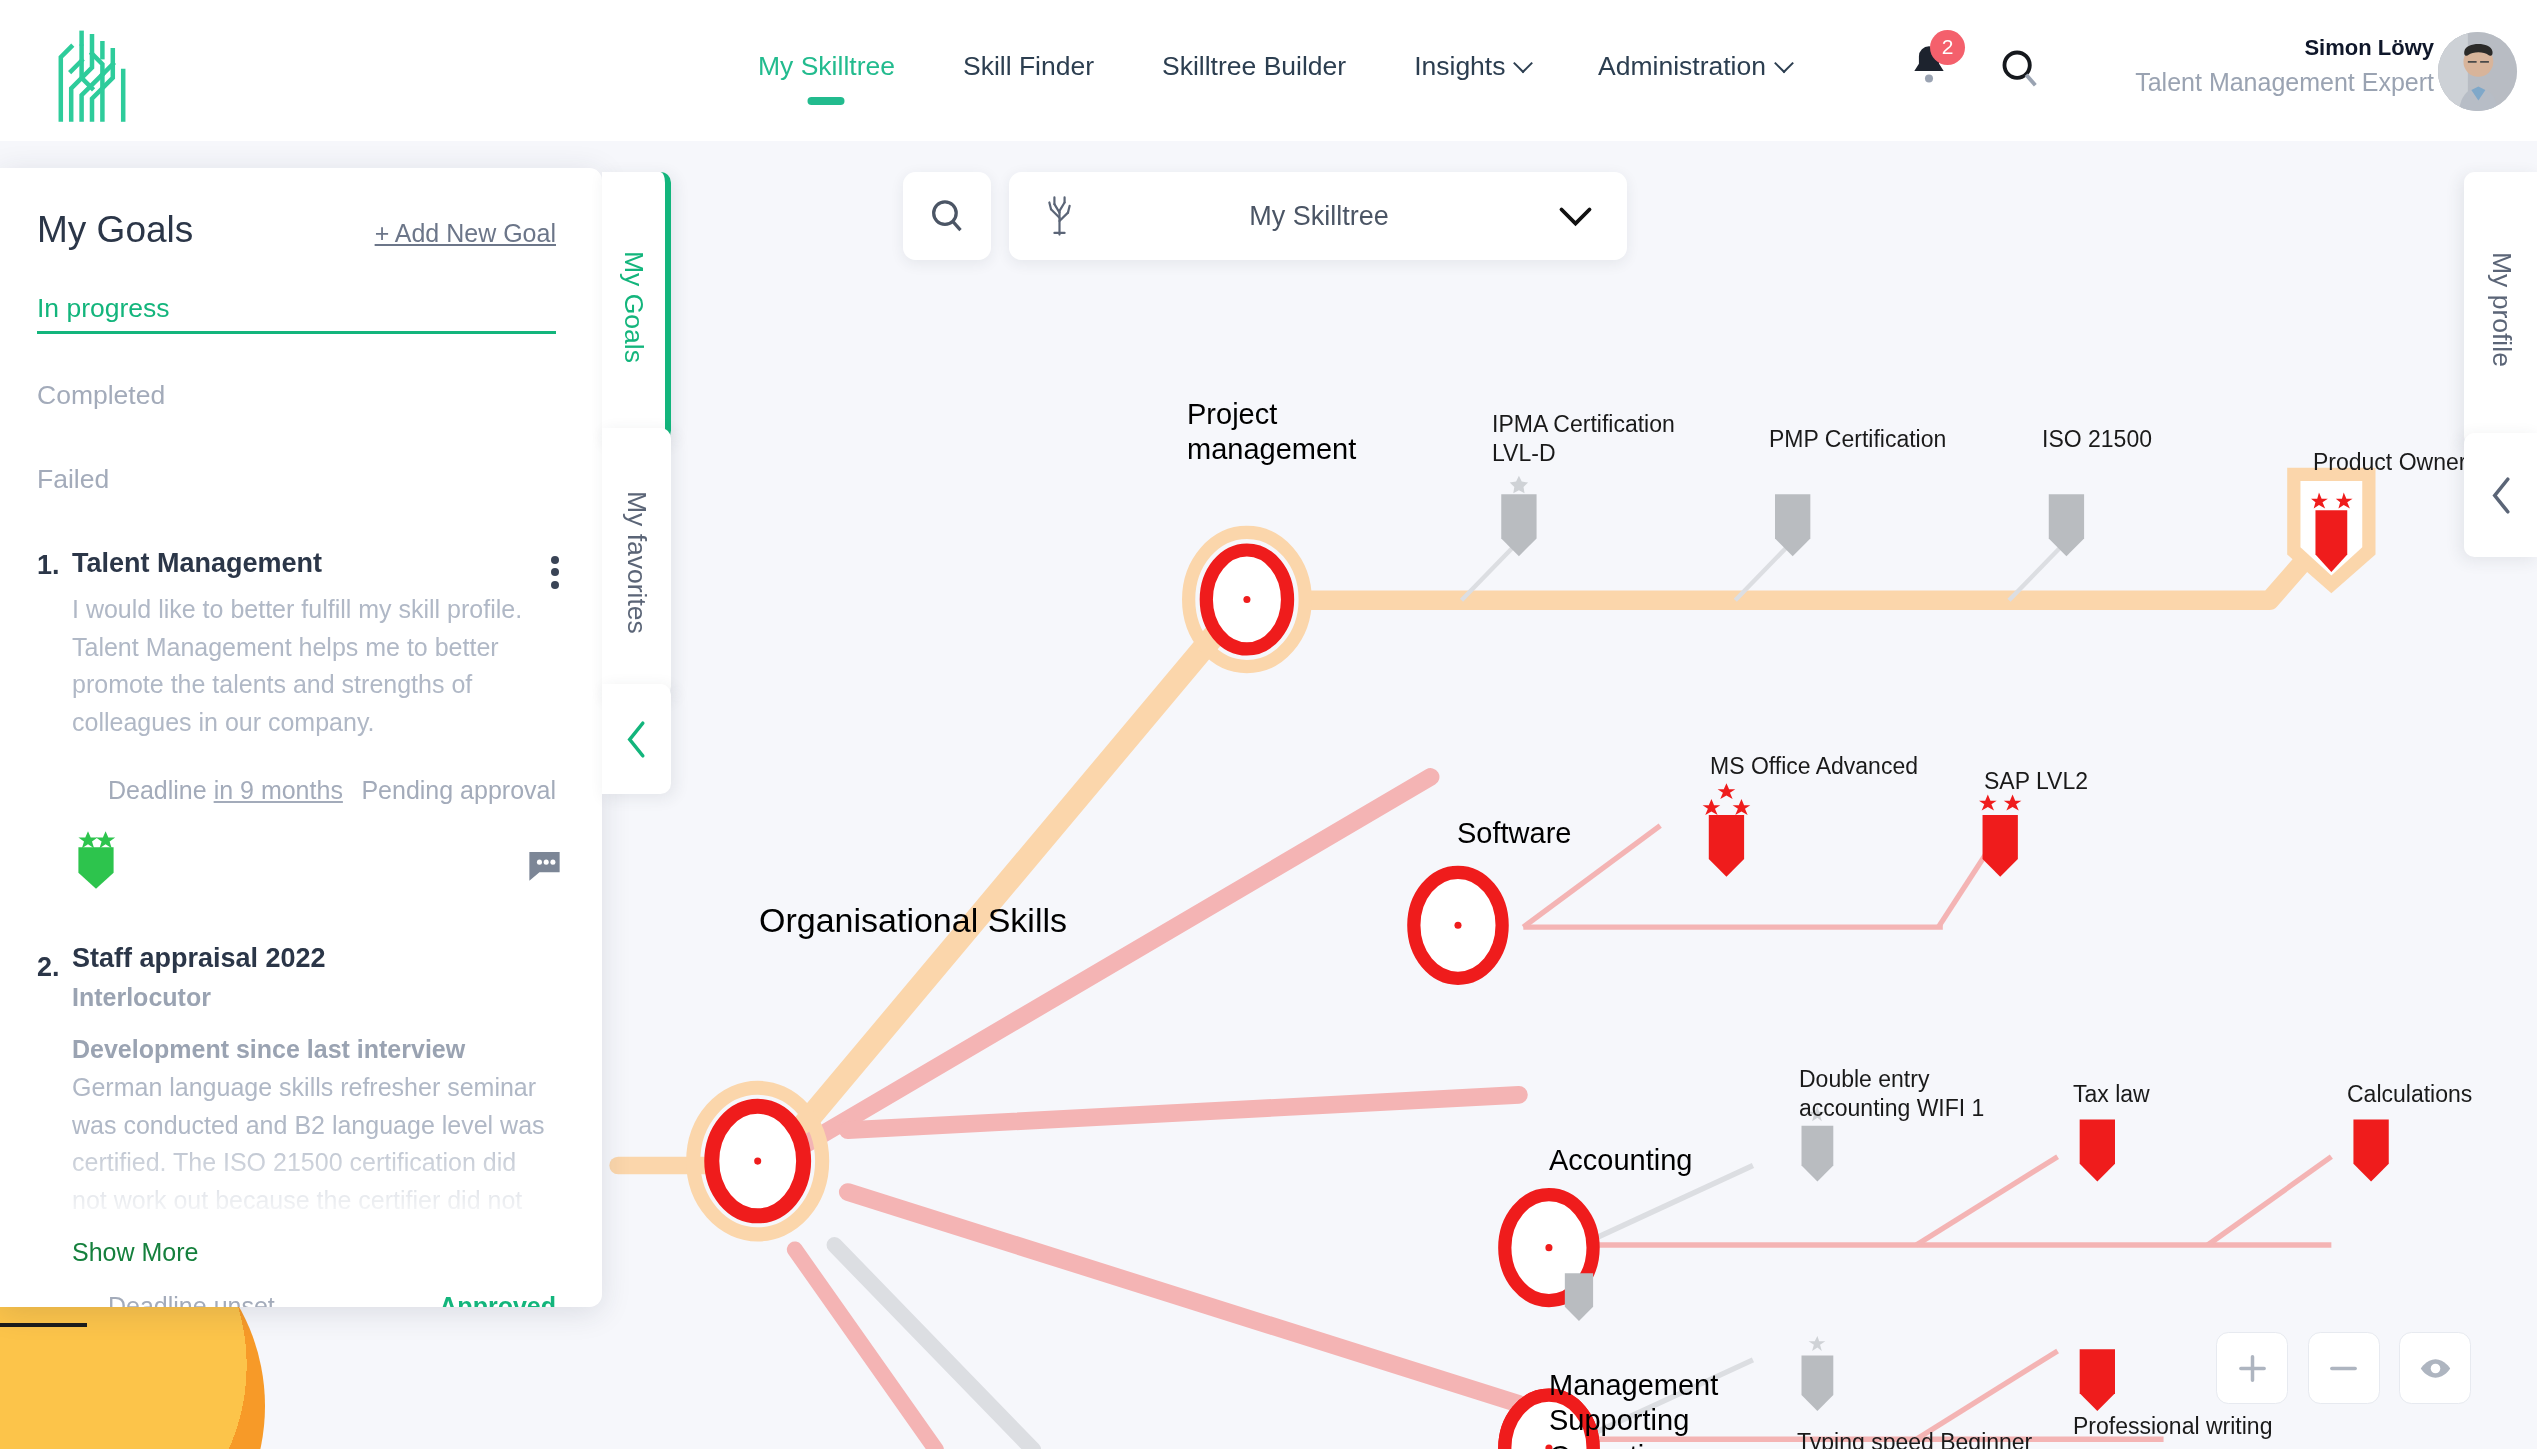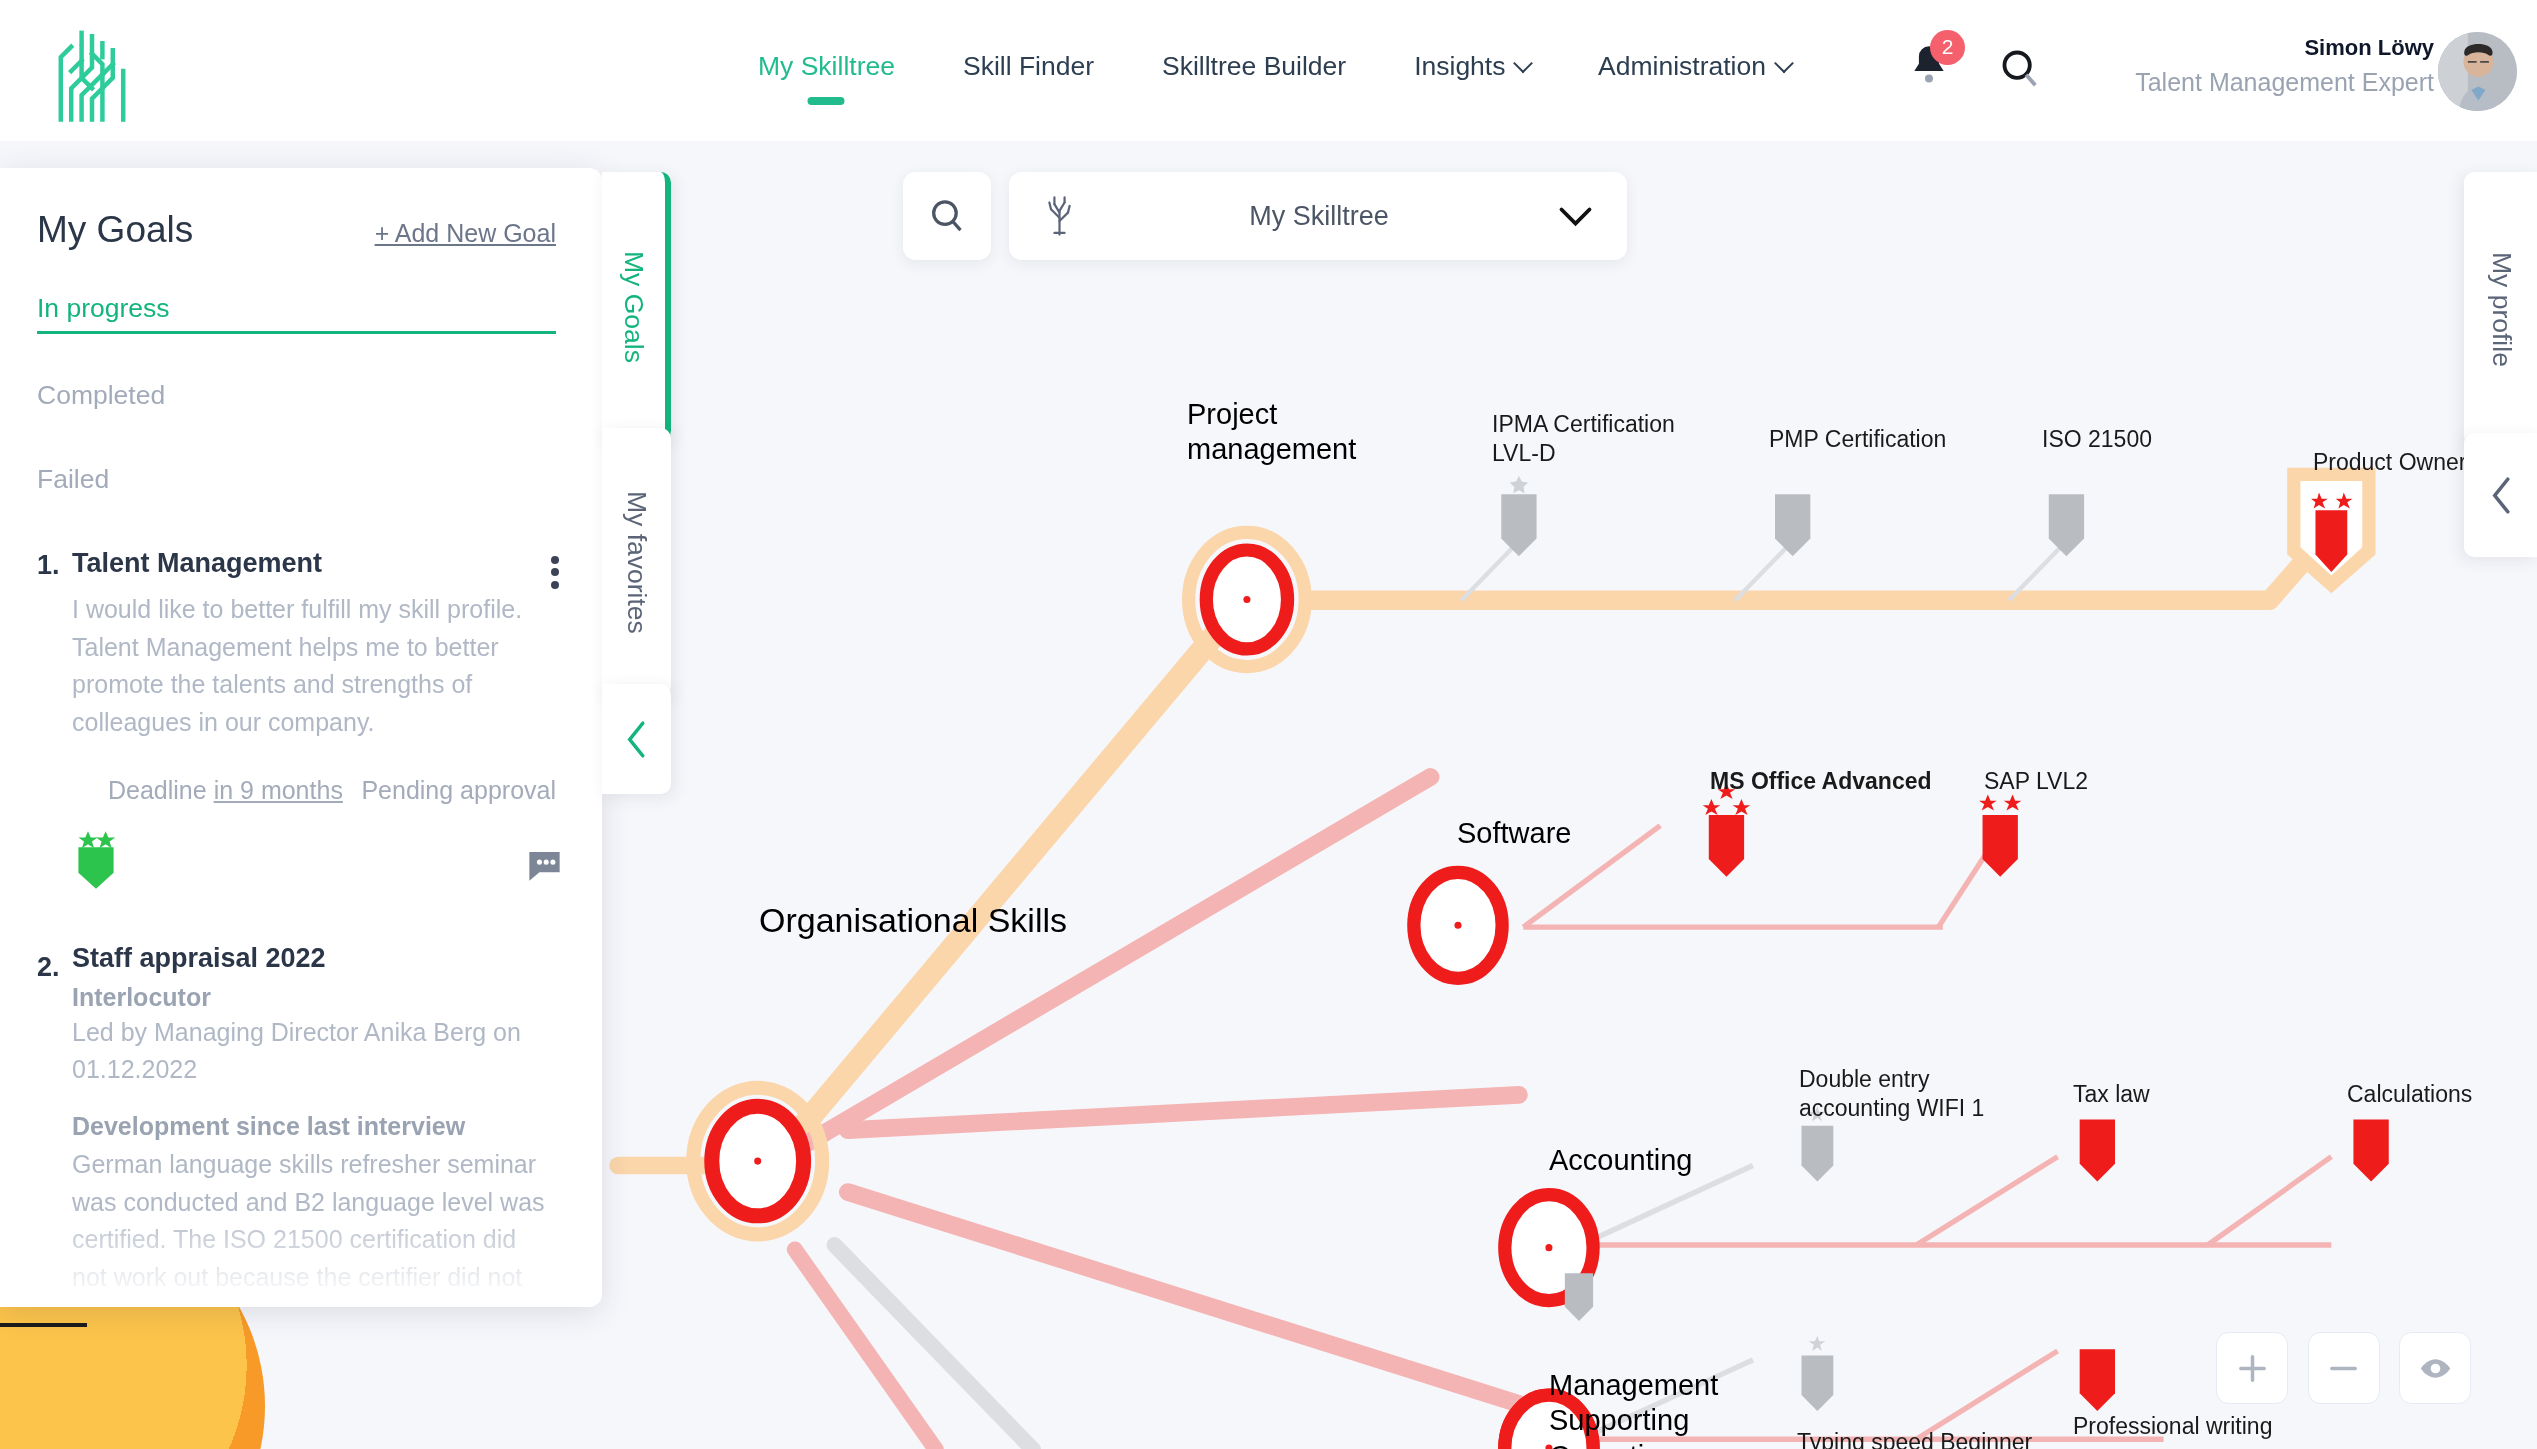--- a/index.html
+++ b/index.html
@@ -415,21 +415,21 @@
     <div class="node-label" style="left:1549px; top:1227px;">Management
 Supporting
 Operations</div>
 
     <div class="skill-label" style="left:1492px; top:269px;">IPMA Certification
 LVL-D</div>
     <div class="skill-label" style="left:1769px; top:284px;">PMP Certification</div>
     <div class="skill-label" style="left:2042px; top:284px;">ISO 21500</div>
     <div class="skill-label" style="left:2313px; top:307px;">Product Owner</div>
 
-    <div class="skill-label" style="left:1710px; top:626px;font-weight:bold;">MS Office Advanced</div>
+    <div class="skill-label" style="left:1710px; top:611px;">MS Office Advanced</div>
     <div class="skill-label" style="left:1984px; top:626px;">SAP LVL2</div>
 
     <div class="skill-label" style="left:1799px; top:924px;">Double entry
 accounting WIFI 1</div>
     <div class="skill-label" style="left:2073px; top:939px;">Tax law</div>
     <div class="skill-label" style="left:2347px; top:939px;">Calculations</div>
 
     <div class="skill-label" style="left:1797px; top:1287px;">Typing speed Beginner</div>
     <div class="skill-label" style="left:2073px; top:1271px;">Professional writing</div>
 
@@ -550,21 +550,20 @@
           </span>
         </div>
       </div>
     </div>
 
     <div class="goal" style="margin-top:51px;">
       <div class="goal-num" style="top:8.8px;">2.</div>
       <div class="goal-body">
         <div class="goal-title">Staff appraisal 2022</div>
         <div class="sub-label" style="font-weight:bold;">Interlocutor</div>
-        <div class="fade-text" style="margin-top:1.8px;">Led by Managing Director Anika Berg on 01.12.2022</div>
         <div class="sub-strong">Development since last interview</div>
         <div class="fade-text fade-mask">German language skills refresher seminar was conducted and B2 language level was certified. The ISO 21500 certification did not work out because the certifier did not have a free course</div>
         <div class="show-more">Show More</div>
         <div class="goal-meta" style="margin-top:25px;">
           <div class="goal-deadline">Deadline unset</div>
           <div class="goal-status approved">Approved</div>
         </div>
         <div class="goal-badges">
           <svg width="48" height="64" viewBox="0 0 30 40">
             <polygon points="4,14 26,14 26,29 15,39 4,29" fill="#f01c1c"></polygon>

